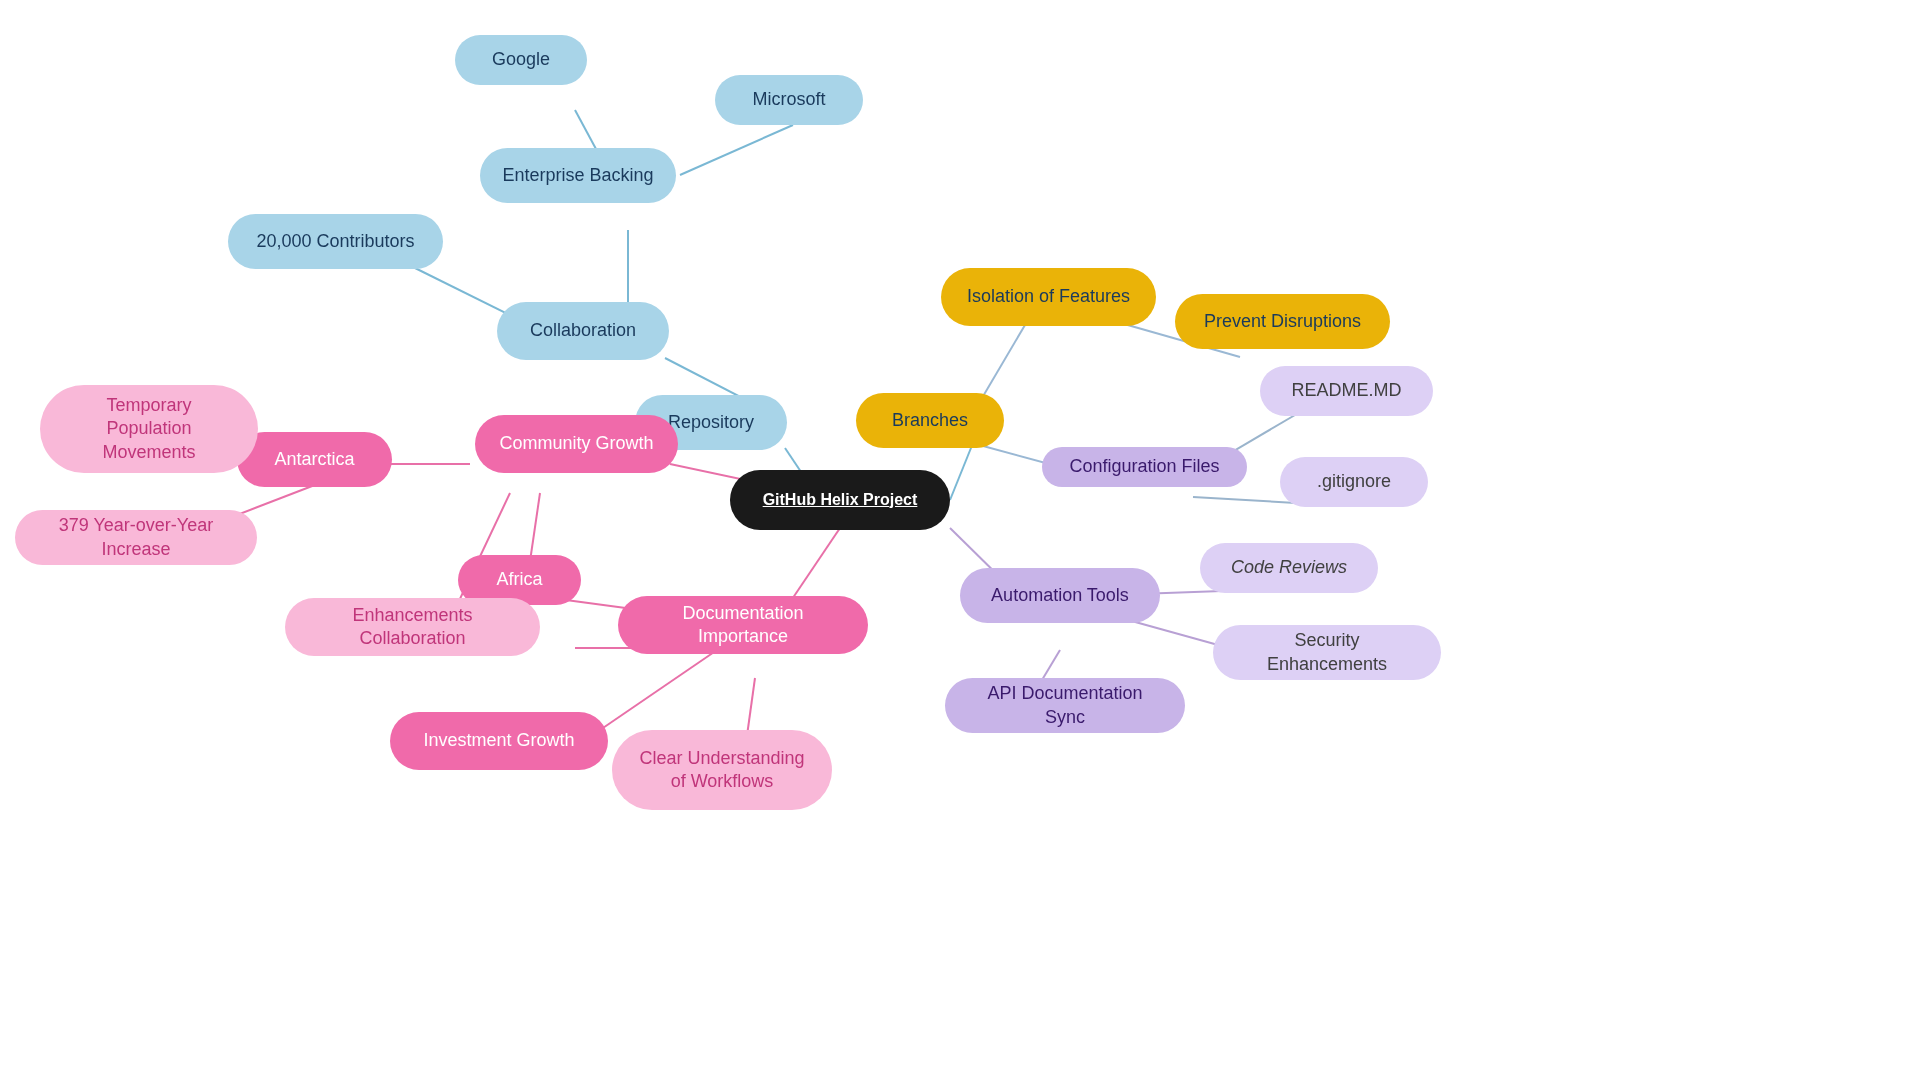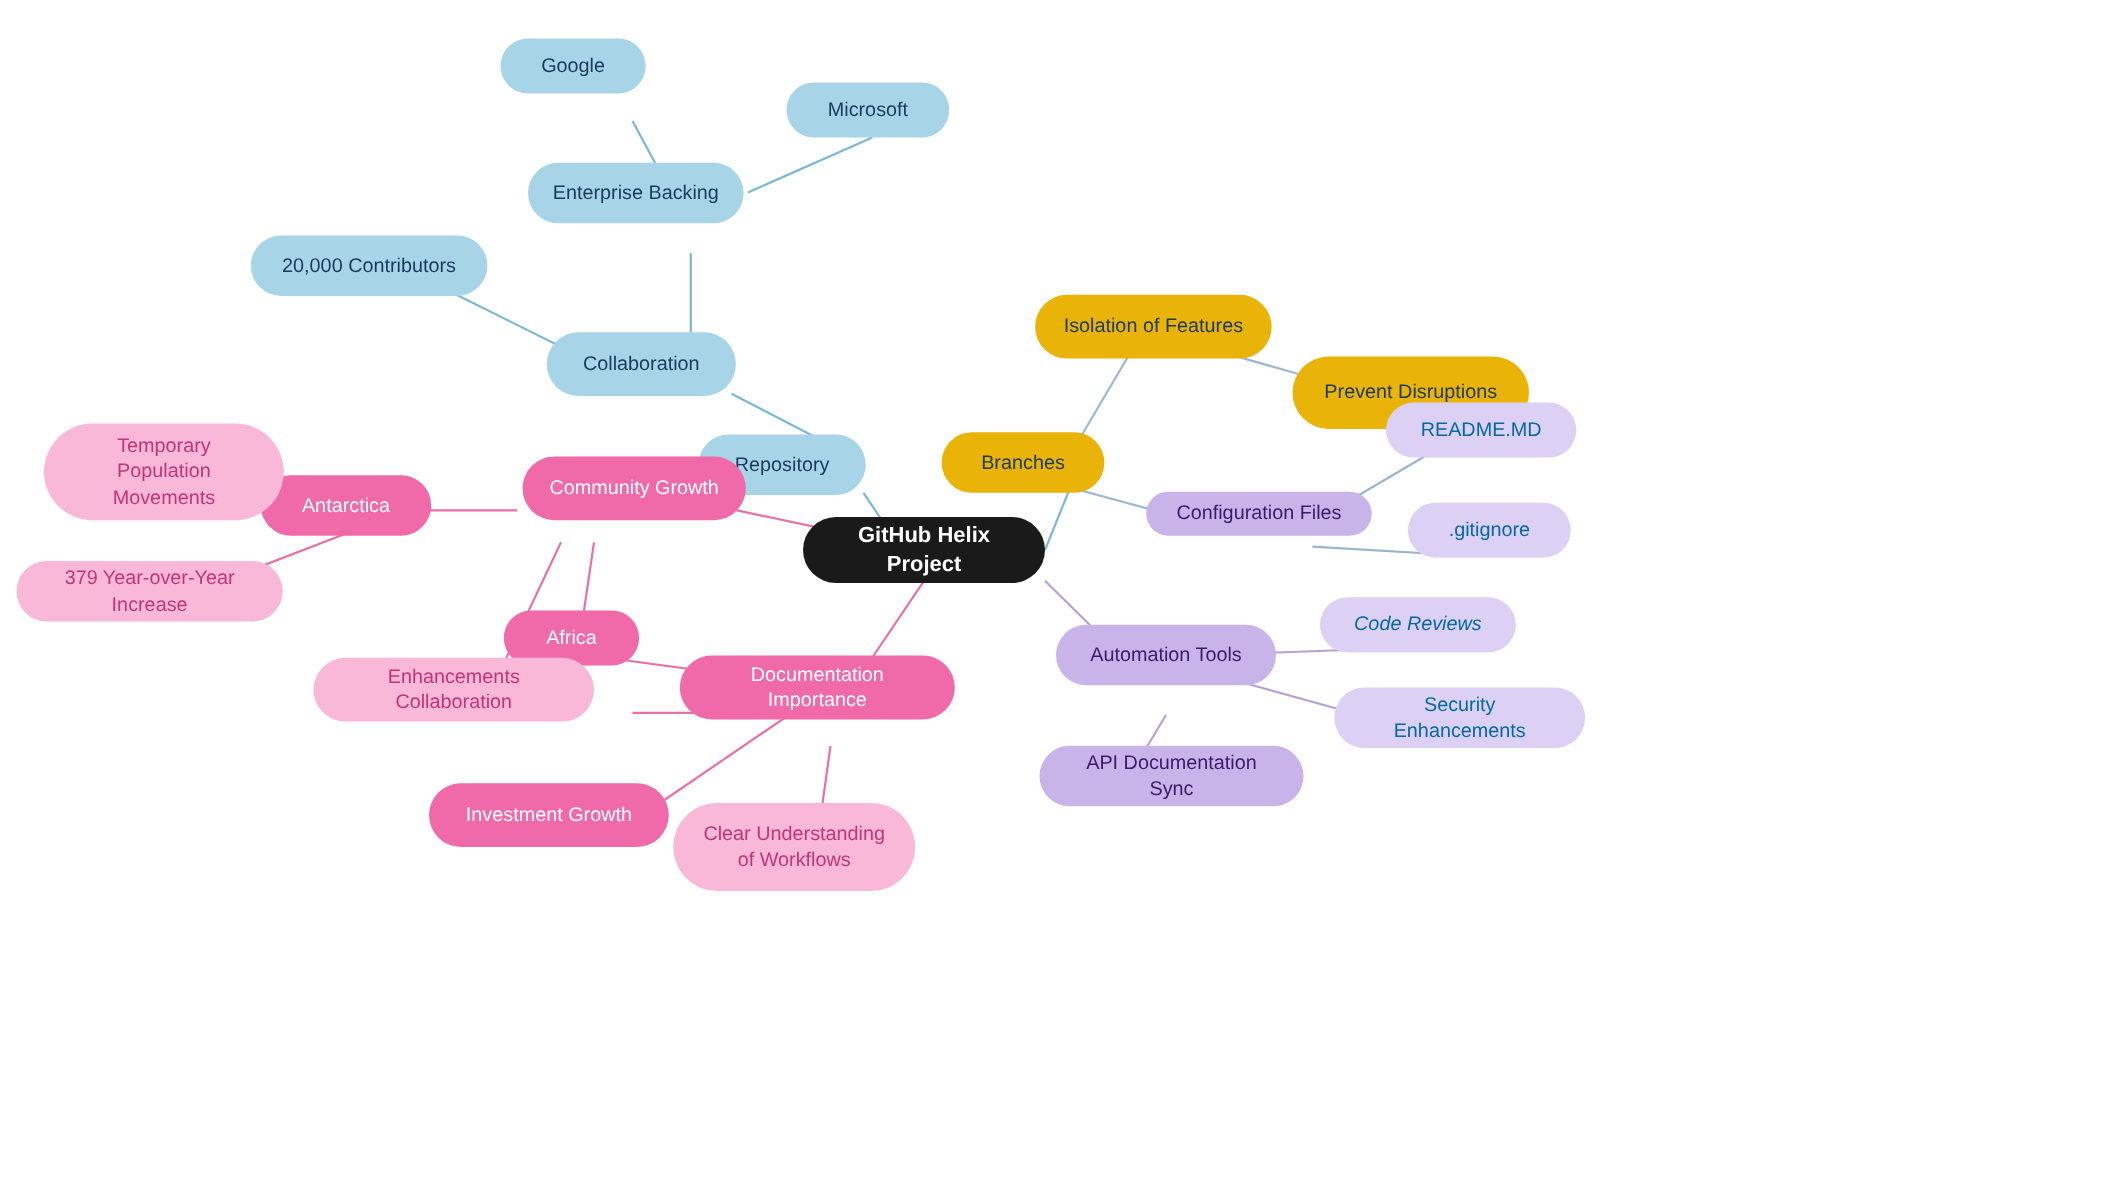--- a/index.html
+++ b/index.html
@@ -28,23 +28,24 @@
       text-align: center;
       font-size: 18px;
       font-weight: 500;
       z-index: 2;
       padding: 16px 22px;
       line-height: 1.3;
     }
     .node-center {
       background: #1a1a1a;
       color: #ffffff;
-      font-size: 20px;
+      font-size: 16px;
       font-weight: 600;
       border-radius: 50px;
+      text-decoration: underline;
     }
     .node-blue {
       background: #a8d4e8;
       color: #1a3a5c;
       border: none;
     }
     .node-blue-light {
       background: #eab308;
       color: #1a3a5c;
     }
@@ -55,21 +56,21 @@
     .node-pink-light {
       background: #f9b8d8;
       color: #c0357a;
     }
     .node-purple {
       background: #c8b4e8;
       color: #3a1a6c;
     }
     .node-purple-light {
       background: #ddd0f5;
-      color: #0369a1;
+      color: #404040;
     }
   </style>
 </head>
 <body>
 
 <svg id="connections" xmlns="http://www.w3.org/2000/svg">
 
   <line x1="840" y1="530" x2="785" y2="448" stroke="#7ab8d4" stroke-width="2"></line>
 
   <line x1="950" y1="500" x2="973" y2="443" stroke="#7ab8d4" stroke-width="2"></line>
@@ -154,21 +155,21 @@
 </div>
 
 <div class="node node-blue" style="left:228px; top:214px; width:215px; height:55px;">
   <span>20,000 Contributors</span>
 </div>
 
 <div class="node node-blue-light" style="left:941px; top:268px; width:215px; height:58px;">
   <span>Isolation of Features</span>
 </div>
 
-<div class="node node-blue-light" style="left:1175px; top:324px; width:215px; height:66px;">
+<div class="node node-blue-light" style="left:1175px; top:294px; width:215px; height:55px;">
   <span>Prevent Disruptions</span>
 </div>
 
 <div class="node node-purple" style="left:1042px; top:447px; width:205px; height:40px;">
   <span>Configuration Files</span>
 </div>
 
 <div class="node node-purple-light" style="left:1260px; top:366px; width:173px; height:50px;">
   <span>README.MD</span>
 </div>

